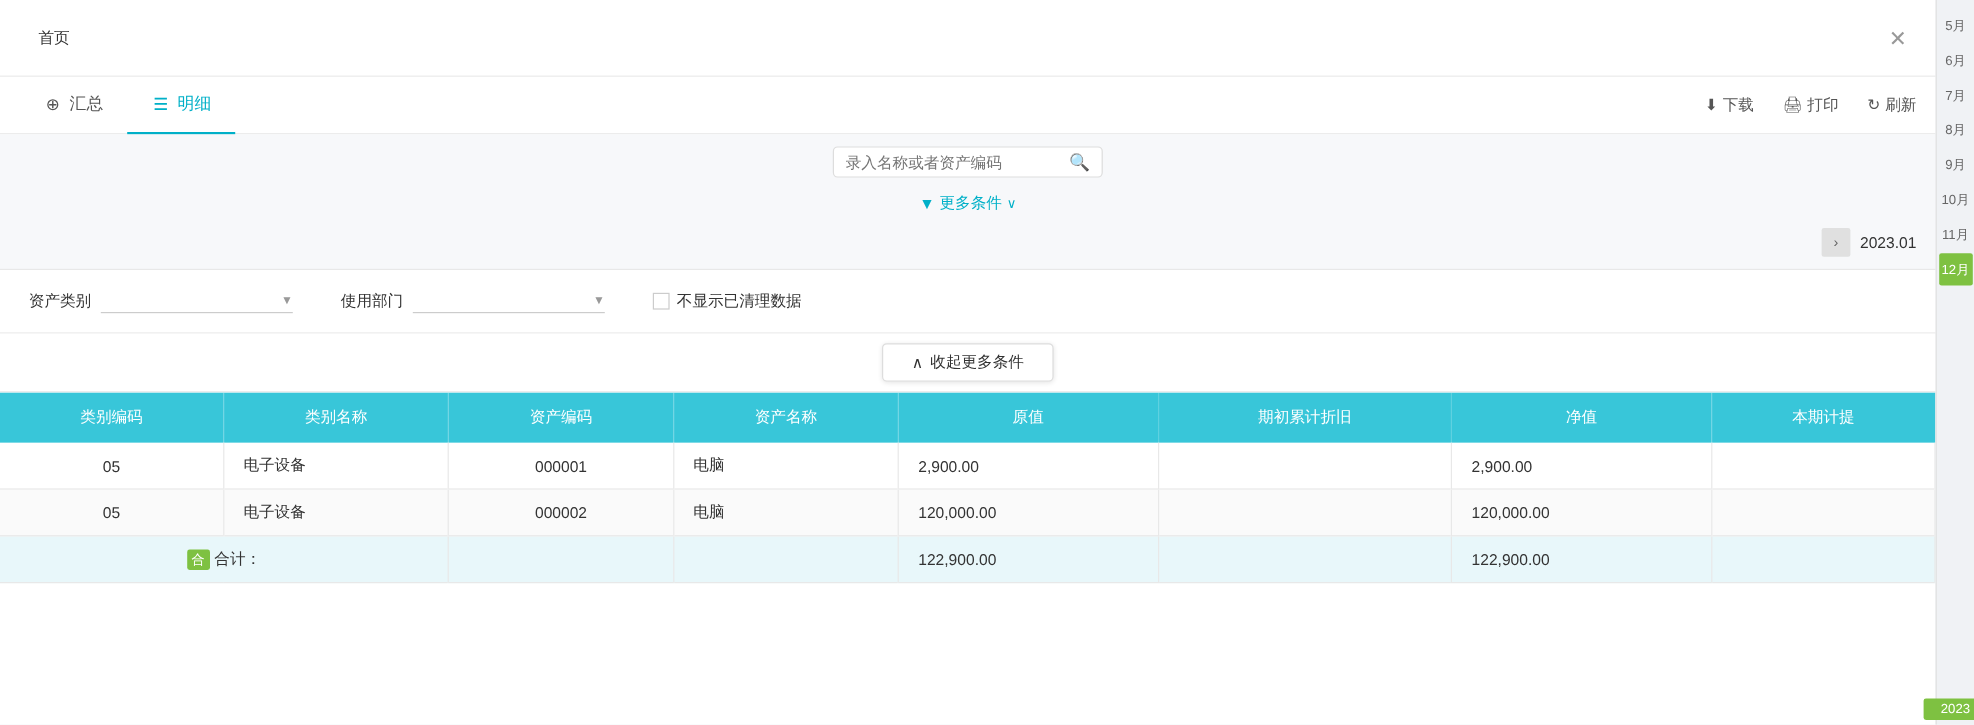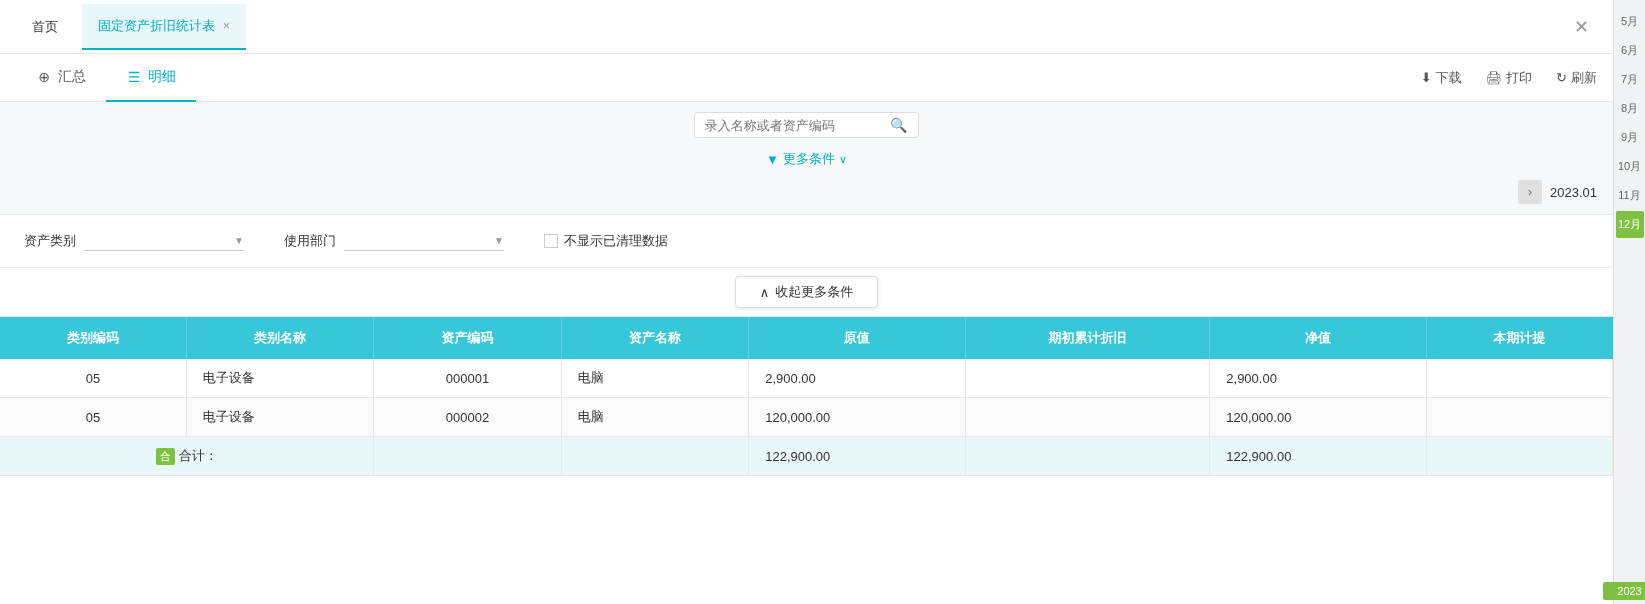--- a/index.html
+++ b/index.html
@@ -2,21 +2,21 @@
 <html><head>
   <meta charset="utf-8">
   <style>
     * { box-sizing: border-box; margin: 0; padding: 0; }
     body { font-family: "Microsoft YaHei", "PingFang SC", Arial, sans-serif; font-size: 13px; background: #f0f2f5; color: #333; width: 1645px; height: 604px; overflow: hidden; display: flex; }
 
     
     .main-container { flex: 1; display: flex; flex-direction: column; background: #fff; }
 
     
-    .top-nav { display: flex; align-items: center; background: #fff; border-bottom: 1px solid #e8e8e8; padding: 0 16px; height: 54px; gap: 8px; }
+    .top-nav { display: flex; align-items: center; background: #fff; border-bottom: 1px solid #e8e8e8; padding: 0 16px; height: 64px; gap: 8px; }
     .nav-tab { padding: 0 16px; height: 46px; display: flex; align-items: center; font-size: 13px; color: #666; cursor: pointer; }
     .nav-tab.home { color: #333; }
     .nav-tab.active { background: #e8f7fa; color: #00b0c8; border-bottom: 2px solid #00b0c8; }
     .nav-tab-close { margin-left: 8px; color: #999; font-size: 12px; cursor: pointer; }
     .nav-close-btn { margin-left: auto; color: #999; font-size: 18px; cursor: pointer; padding: 4px 8px; }
 
     
     .tab-bar { display: flex; align-items: center; background: #fff; padding: 0 16px; border-bottom: 1px solid #e8e8e8; height: 48px; justify-content: space-between; }
     .tab-group { display: flex; align-items: center; gap: 0; }
     .tab-item { padding: 0 20px; height: 48px; display: flex; align-items: center; gap: 6px; font-size: 14px; cursor: pointer; color: #555; border-bottom: 2px solid transparent; }
@@ -50,21 +50,21 @@
     .btn-reset { background: #fff; color: #7ec141; border: 1px solid #7ec141; padding: 6px 40px; font-size: 14px; cursor: pointer; border-radius: 2px; }
 
     
     .collapse-bar { display: flex; justify-content: center; align-items: center; padding: 8px; background: #fff; border-bottom: 1px solid #e8e8e8; }
     .collapse-btn { background: #fff; border: 1px solid #ddd; border-radius: 4px; padding: 6px 24px; font-size: 13px; color: #333; cursor: pointer; display: flex; align-items: center; gap: 6px; box-shadow: 0 1px 4px rgba(0,0,0,0.1); }
 
     
     .table-container { flex: 1; overflow: auto; }
     table { width: 100%; border-collapse: collapse; }
     thead tr { background: #38c6d9; color: #fff; }
-    thead th { padding: 12px 16px; font-size: 13px; font-weight: bold; text-align: center; border-right: 1px solid rgba(255,255,255,0.2); }
+    thead th { padding: 12px 16px; font-size: 13px; font-weight: normal; text-align: center; border-right: 1px solid rgba(255,255,255,0.2); }
     thead th:last-child { border-right: none; }
     tbody tr { background: #fff; border-bottom: 1px solid #e8e8e8; }
     tbody tr:nth-child(even) { background: #fafafa; }
     tbody td { padding: 10px 16px; font-size: 13px; color: #333; text-align: center; border-right: 1px solid #e8e8e8; }
     tbody td.right { text-align: left; }
     tbody td.left { text-align: left; }
     .total-row { background: #e8f7fa !important; }
     .total-row td { color: #333; }
     .total-icon { display: inline-flex; align-items: center; gap: 4px; }
     .total-tag { background: #7ec141; color: #fff; font-size: 11px; padding: 1px 4px; border-radius: 2px; }
@@ -75,24 +75,20 @@
     .month-item.active { background: #7ec141; color: #fff; border-radius: 2px; }
   </style>
 </head>
 <body>
 
 <div class="main-container">
 
   <div class="top-nav">
     <div class="nav-tab home">
       <span>首页</span>
-    </div>
-    <div class="nav-tab active">
-      <span>固定资产折旧统计表</span>
-      <span class="nav-tab-close">×</span>
     </div>
     <div class="nav-close-btn" style="margin-left:auto;">✕</div>
   </div>
 
   <div class="tab-bar">
     <div class="tab-group">
       <div class="tab-item">
         <span class="tab-icon">⊕</span>
         <span>汇总</span>
       </div>

